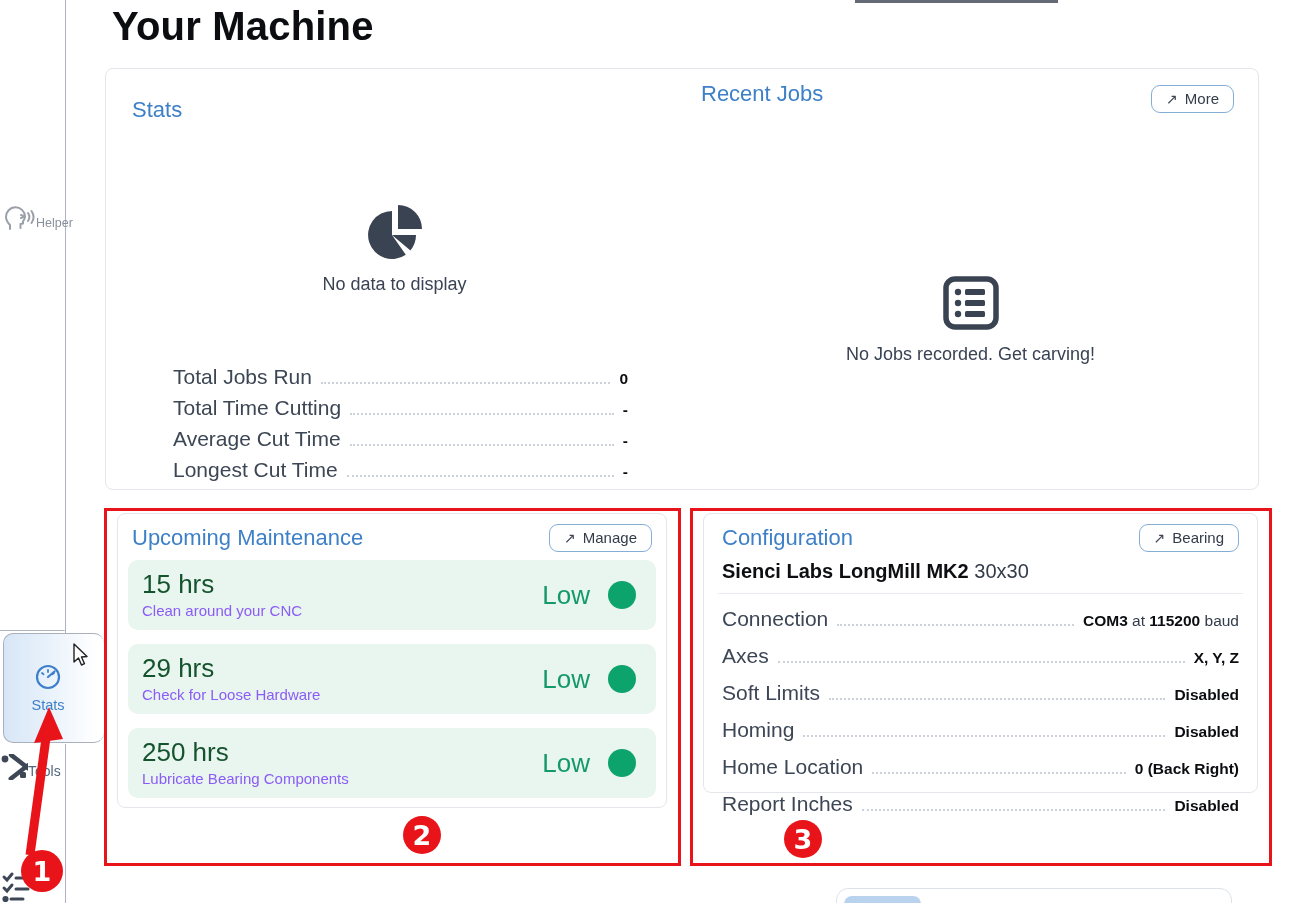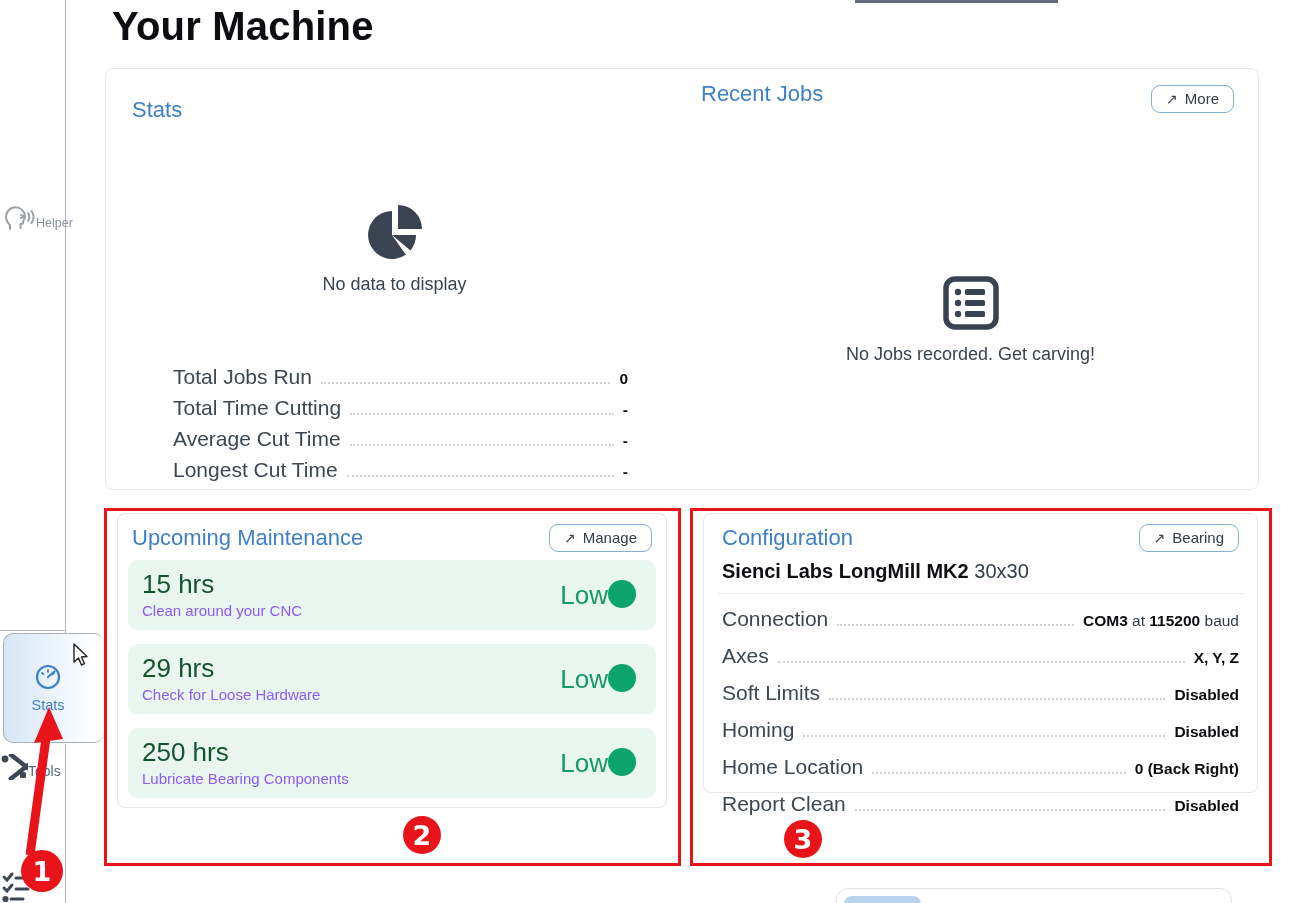--- a/index.html
+++ b/index.html
@@ -68,21 +68,21 @@
   #config-card { left:703px; top:513px; width:555px; height:280px; padding:8px 14px; }
   .card-head { display:flex; align-items:center; justify-content:space-between; padding:2px 4px 8px 4px; }
 
   .maint-item {
     display:flex; align-items:center; justify-content:space-between;
     background:#e9f5ef; border-radius:10px; height:70px; margin:0 0 14px 0;
     padding:8px 20px 8px 14px; cursor:pointer;
   }
   .maint-hrs { font-size:26px; color:#14532d; line-height:1.05; }
   .maint-task { font-size:15px; color:#8b5cf6; margin-top:3px; }
-  .maint-right { display:flex; gap:0; }
+  .maint-right { display:flex; align-items:center; gap:18px; }
   .maint-sev { font-size:26px; color:#14996b; }
   .maint-dot { width:28px; height:28px; border-radius:50%; background:#0da36c; }
 
   #machine-line { padding:4px 4px 10px 4px; font-size:20px; color:#333c49; border-bottom:1px solid #e9ecf1; }
   #machine-name { font-weight:700; color:#0d0f12; }
   .config-rows { padding:6px 4px 0 4px; }
   .config-row { display:flex; align-items:baseline; padding:6.5px 0; }
   .config-value b { font-weight:700; color:#0b0d10; }
   .config-value { font-size:15.5px; color:#333c49; white-space:nowrap; }
 
@@ -307,21 +307,21 @@
       <span class="stat-label">Homing</span>
       <span class="leader"></span>
       <span class="config-value"><b>Disabled</b></span>
     </div>
     <div class="config-row">
       <span class="stat-label">Home Location</span>
       <span class="leader"></span>
       <span class="config-value"><b>0 (Back Right)</b></span>
     </div>
     <div class="config-row">
-      <span class="stat-label">Report Clean</span>
+      <span class="stat-label">Report Inches</span>
       <span class="leader"></span>
       <span class="config-value"><b>Disabled</b></span>
     </div>
       </div>
   </div>
 
   <div id="top-partial-line"></div>
   <div id="bottom-partial-card">
     <div id="bottom-partial-btn"></div>
   </div>

